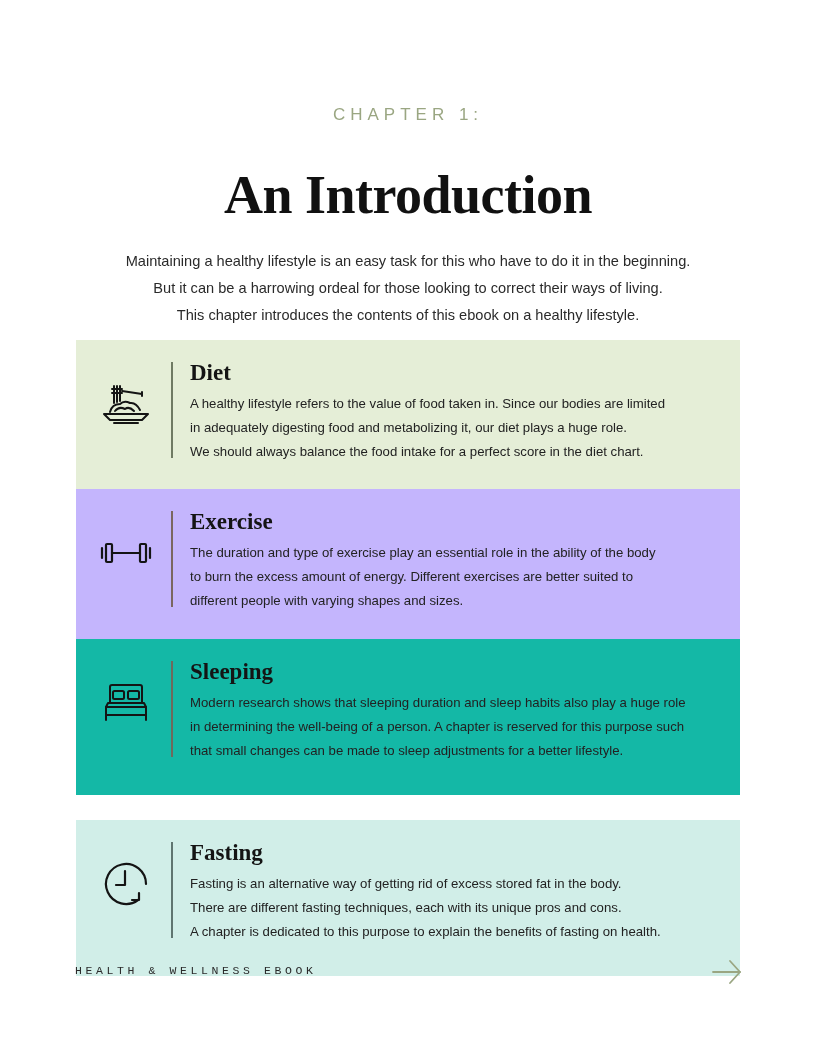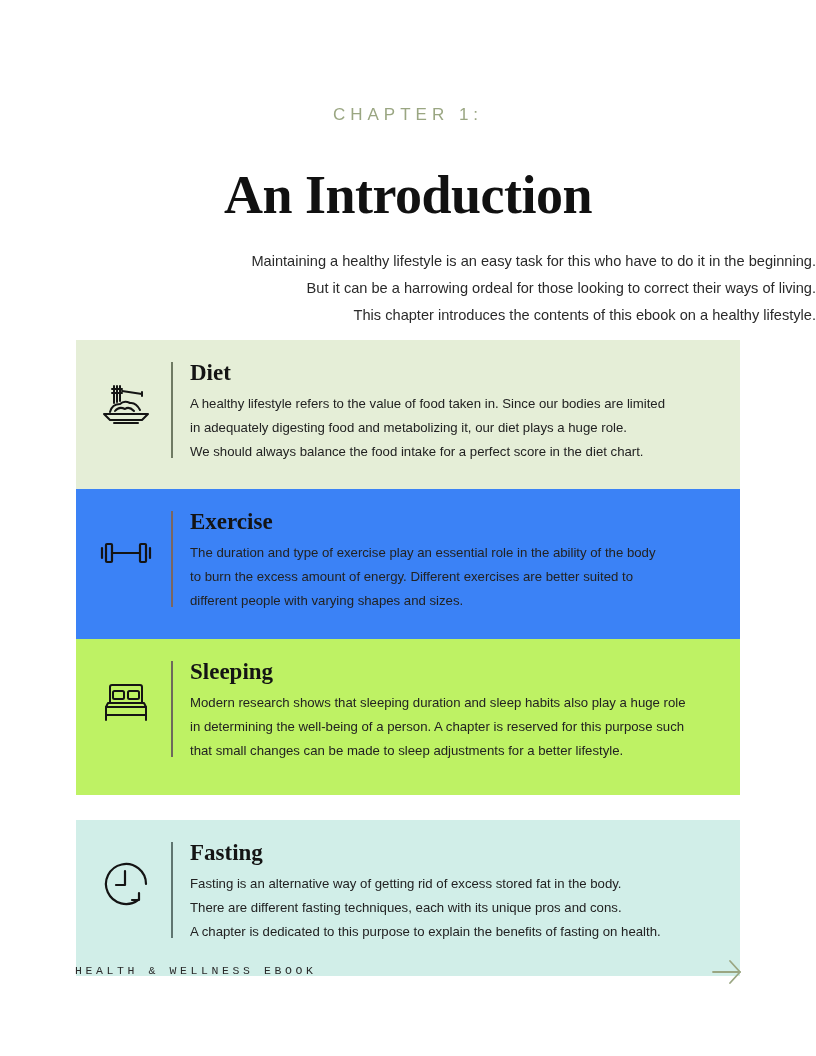--- a/index.html
+++ b/index.html
@@ -10,21 +10,21 @@
     position: absolute; top: 105px; left: 0; width: 816px; text-align: center;
     font-family: "Liberation Sans", sans-serif; font-size: 17px; letter-spacing: 5px;
     color: #9aa682;
   }
   .title {
     position: absolute; top: 134px; left: 0; width: 816px; text-align: center;
     font-family: "Liberation Serif", "DejaVu Serif", serif; font-weight: bold;
     font-size: 54px; letter-spacing: -0.5px; color: #111; margin-top: 30px;
   }
   .intro {
-    position: absolute; top: 248px; left: 0; width: 816px; text-align: right;
+    position: absolute; top: 248px; left: 0; width: 816px; text-align: center;
     font-family: "Liberation Sans", sans-serif; font-size: 14.6px; line-height: 27px; color: #2a2a2a;
   }
   .intro p { margin: 0; }
 
   .card {
     position: absolute; left: 76px; width: 664px; height: 156px;
   }
   .card .icon {
     position: absolute; left: 22px; top: 36px; width: 56px; height: 56px;
     display: flex; align-items: center; justify-content: center;
@@ -81,40 +81,40 @@
   </div>
   <div class="divider" style="background:#6f7a63;"></div>
   <div class="heading">Diet</div>
   <div class="body">
     <p>A healthy lifestyle refers to the value of food taken in. Since our bodies are limited</p>
     <p>in adequately digesting food and metabolizing it, our diet plays a huge role.</p>
     <p>We should always balance the food intake for a perfect score in the diet chart.</p>
   </div>
 </div>
 
-<div class="card" style="top:489px;background:#3b82f6;">
+<div class="card" style="top:489px;background:#c4b5fd;">
   <div class="icon">
     <svg width="56" height="56" viewBox="0 0 56 56" fill="none" stroke="#141414" stroke-width="2.2" stroke-linecap="round" stroke-linejoin="round">
       <line x1="4" y1="23" x2="4" y2="33"></line>
       <rect x="8" y="19" width="6" height="18" rx="1"></rect>
       <line x1="14" y1="28" x2="42" y2="28"></line>
       <rect x="42" y="19" width="6" height="18" rx="1"></rect>
       <line x1="52" y1="23" x2="52" y2="33"></line>
     </svg>
   </div>
   <div class="divider" style="background:#7a6660;"></div>
   <div class="heading">Exercise</div>
   <div class="body">
     <p>The duration and type of exercise play an essential role in the ability of the body</p>
     <p>to burn the excess amount of energy. Different exercises are better suited to</p>
     <p>different people with varying shapes and sizes.</p>
   </div>
 </div>
 
-<div class="card" style="top:639px;background:#bef264;">
+<div class="card" style="top:639px;background:#14b8a6;">
   <div class="icon">
     <svg width="56" height="56" viewBox="0 0 56 56" fill="none" stroke="#141414" stroke-width="2" stroke-linecap="round" stroke-linejoin="round">
       <path d="M12 28 V12 Q12 10 14 10 H42 Q44 10 44 12 V28"></path>
       <rect x="15" y="16" width="11" height="8" rx="1.5"></rect>
       <rect x="30" y="16" width="11" height="8" rx="1.5"></rect>
       <path d="M10 28 H46 L48 32 H8 Z"></path>
       <rect x="8" y="32" width="40" height="8"></rect>
       <line x1="8" y1="40" x2="8" y2="45"></line>
       <line x1="48" y1="40" x2="48" y2="45"></line>
     </svg>

